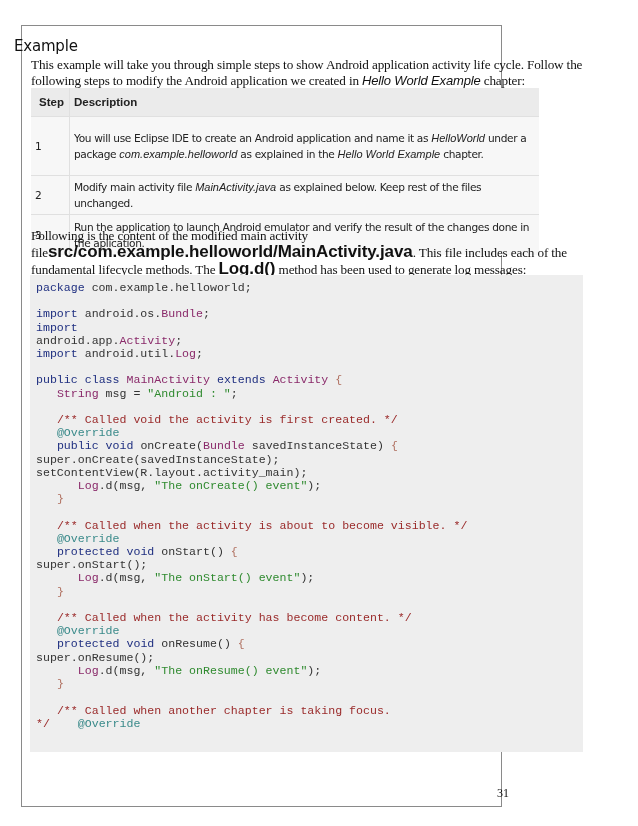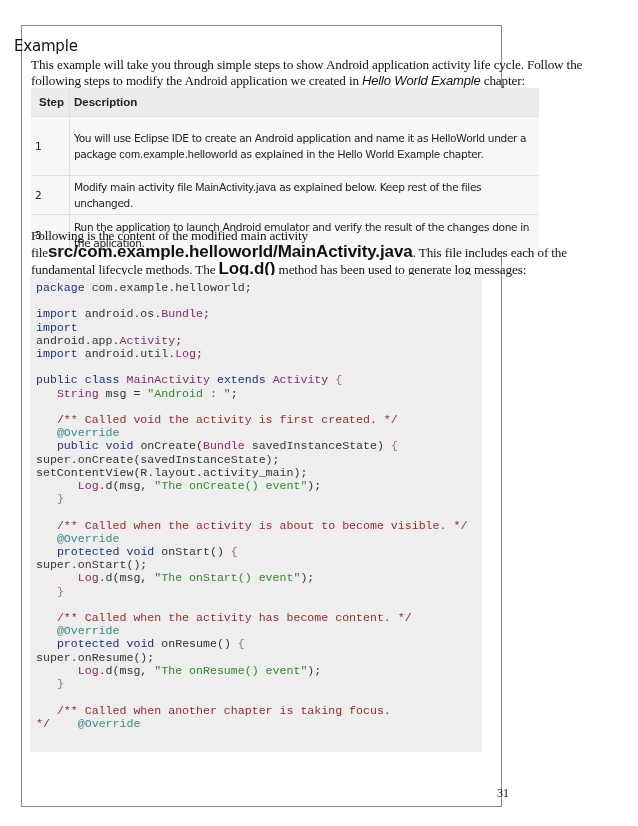--- a/index.html
+++ b/index.html
@@ -27,29 +27,29 @@
   table.steps th {
     background: #ebebeb; text-align: left; font-family: "Liberation Sans", sans-serif;
     font-weight: bold; font-size: 11.5px; padding: 0 4px; height: 28px; color: #222;
   }
   table.steps td {
     background: #f7f7f7; border-top: 1px solid #e0e0e0; padding: 3px 4px; vertical-align: middle;
     line-height: 16px; letter-spacing: -0.35px;
   }
   table.steps td.num { width: 26px; border-right: 1px solid #e0e0e0; }
   table.steps th.num { width: 26px; border-right: 1px solid #e0e0e0; padding-left: 8px; }
-  table.steps .it { font-family: "Liberation Sans", sans-serif; font-size: 11px; letter-spacing: 0; }
+  table.steps .it { font-family: "Liberation Sans", sans-serif; font-style: italic; font-size: 11px; letter-spacing: 0; }
   .after {
     position: absolute; left: 31px; top: 228px; width: 585px;
     font-family: "Liberation Serif", serif; font-size: 13.2px; line-height: 16px; color: #111;
     letter-spacing: -0.15px;
   }
   .after b { font-family: "Liberation Sans", sans-serif; font-weight: bold; font-size: 17px; letter-spacing: -0.1px; }
   .code {
-    position: absolute; left: 30px; top: 275px; width: 452px; height: 477px;
+    position: absolute; left: 30px; top: 275px; width: 553px; height: 477px;
     background: #eeeeee; box-sizing: border-box; padding: 6px 12px 0 6px;
   }
   .code pre {
     margin: 0; font-family: "Liberation Mono", monospace; font-size: 11.6px; line-height: 13.2px;
     color: #333; white-space: pre;
   }
   .kw { color: #1f2f80; }
   .ty { color: #8a2a6a; }
   .st { color: #2f8a2f; }
   .cm { color: #9a2a2a; }

